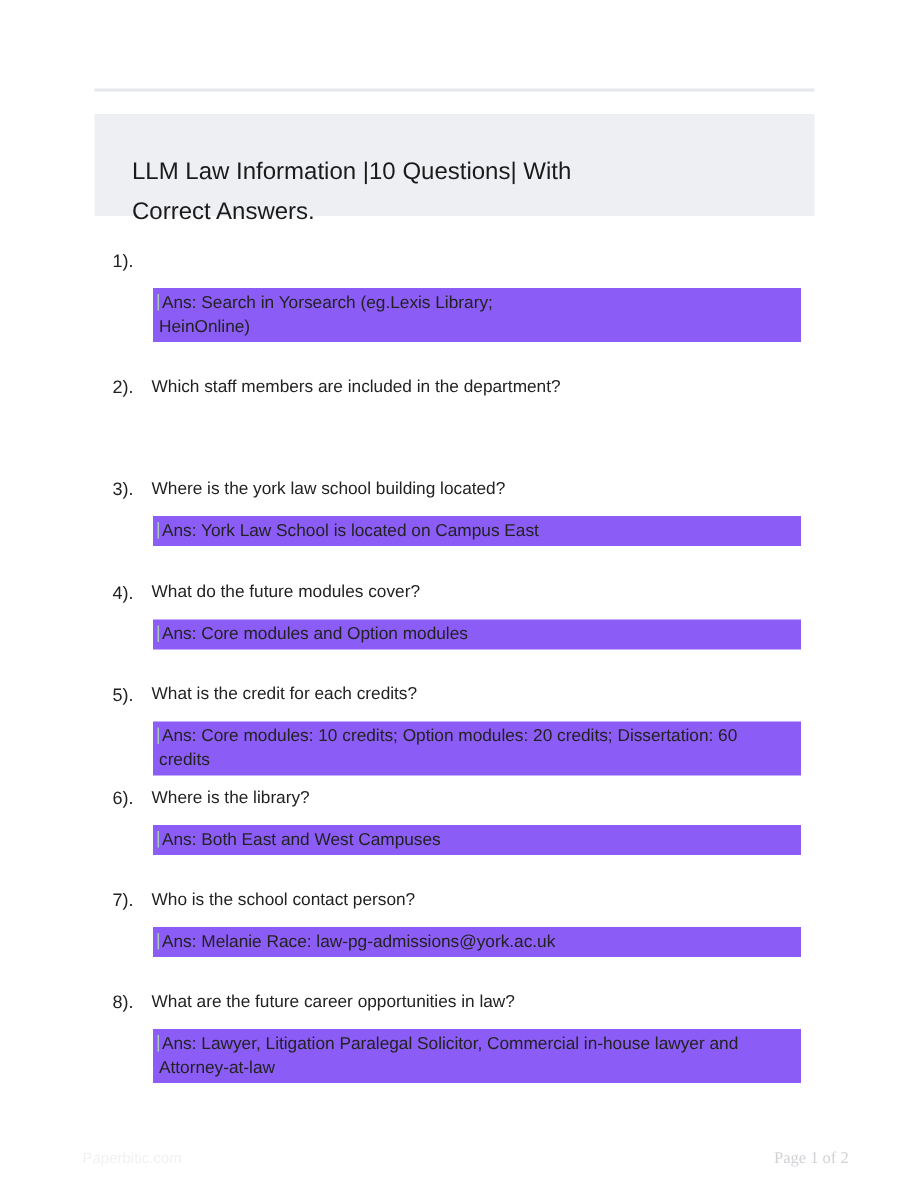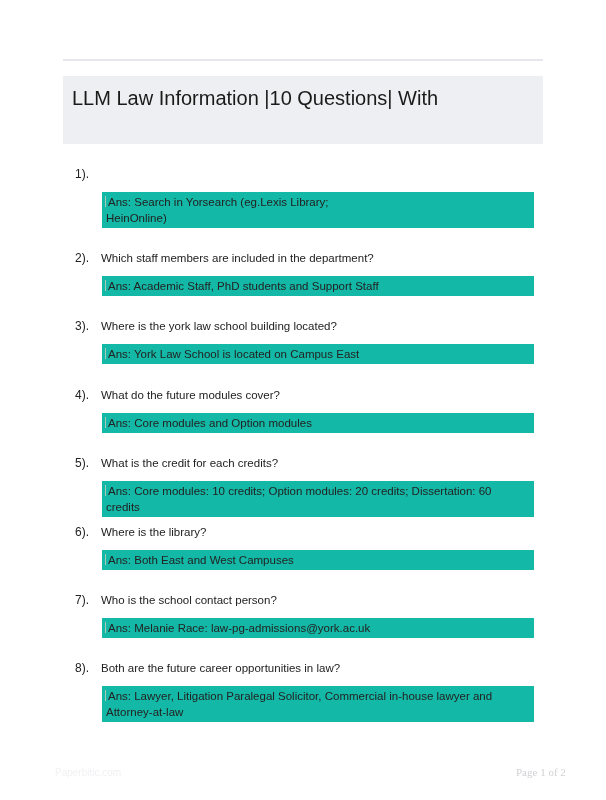--- a/index.html
+++ b/index.html
@@ -1,60 +1,60 @@
 <!DOCTYPE html>
 <html><head>
   <meta charset="utf-8">
   <style>
     html, body { margin: 0; padding: 0; background: #ffffff; }
     body { width: 606px; height: 800px; position: relative; overflow: hidden;
            font-family: "Liberation Sans", sans-serif; color: #222; }
     .top-rule { position: absolute; left: 63px; top: 59px; width: 480px; height: 2px; background: #e6e7ea; }
     .title-box { position: absolute; left: 63px; top: 76px; width: 480px; height: 68px;
                  background: #eeeff2; box-sizing: border-box; padding: 9px 9px 0 9px; }
-    .title { font-size: 20px; line-height: 27px; color: #1a1a1a; margin: 0; font-weight: normal; }
+    .title { font-size: 16px; line-height: 27px; color: #1a1a1a; margin: 16px; font-weight: normal; }
     .qa-list { position: absolute; left: 63px; top: 166px; width: 480px; }
     .qa { position: relative; }
     .q-row { display: flex; align-items: flex-start; height: 20px; }
     .q-num { width: 38px; padding-left: 12px; box-sizing: border-box; font-size: 12px; color: #222; line-height: 16px; }
     .q-text { font-size: 11.5px; line-height: 16px; color: #222; }
-    .ans { margin-left: 39px; margin-top: 6px; width: 432px; background: #14b8a6;
+    .ans { margin-left: 39px; margin-top: 6px; width: 432px; background: #8b5cf6;
            font-size: 11.5px; line-height: 16px; color: #222; box-sizing: border-box;
            padding: 2px 6px 2px 4px; min-height: 19px; position: relative; }
     .ans::before { content: ""; position: absolute; left: 3px; top: 4px; width: 1px; height: 11px; background: #a9c9b8; }
     .ans span { padding-left: 2px; }
     .footer-left { position: absolute; left: 55px; top: 767px; font-size: 10px; color: #f1f1f3;
                    font-family: "Liberation Sans", sans-serif; }
     .footer-right { position: absolute; left: 516px; top: 766px; font-size: 11px; color: #d2d2d6;
                     font-family: "Liberation Serif", serif; }
   </style>
 </head>
 <body>
 
 <div class="top-rule"></div>
 
 <div class="title-box">
   <h1 class="title">
     <span>LLM Law Information |10 Questions| With</span><br>
+    <span>Correct Answers.</span>
   </h1>
 </div>
 
 <div class="qa-list">
   <div class="qa" style="top:0px;position:absolute;width:480px;">
     <div class="q-row">
         <span class="q-num">1).</span>
       </div>
     <div class="ans" style="width:432px;padding-right:180px;"><span>Ans: Search in Yorsearch (eg.Lexis Library; HeinOnline)</span></div>
   </div>
   <div class="qa" style="top:84px;position:absolute;width:480px;">
     <div class="q-row">
         <span class="q-num">2).</span>
         <span class="q-text">Which staff members are included in the department?</span>
       </div>
-    <div class="ans"><span>Ans: Academic Staff, PhD students and Support Staff</span></div>
   </div>
   <div class="qa" style="top:152px;position:absolute;width:480px;">
     <div class="q-row">
         <span class="q-num">3).</span>
         <span class="q-text">Where is the york law school building located?</span>
       </div>
     <div class="ans"><span>Ans: York Law School is located on Campus East</span></div>
   </div>
   <div class="qa" style="top:221px;position:absolute;width:480px;">
     <div class="q-row">
@@ -80,20 +80,20 @@
   <div class="qa" style="top:426px;position:absolute;width:480px;">
     <div class="q-row">
         <span class="q-num">7).</span>
         <span class="q-text">Who is the school contact person?</span>
       </div>
     <div class="ans"><span>Ans: Melanie Race: law-pg-admissions@york.ac.uk</span></div>
   </div>
   <div class="qa" style="top:494px;position:absolute;width:480px;">
     <div class="q-row">
         <span class="q-num">8).</span>
-        <span class="q-text">Both are the future career opportunities in law?</span>
+        <span class="q-text">What are the future career opportunities in law?</span>
       </div>
     <div class="ans" style="padding-right:14px;"><span>Ans: Lawyer, Litigation Paralegal Solicitor, Commercial in-house lawyer and Attorney-at-law</span></div>
   </div>
 </div>
 
 <div class="footer-left">Paperbitic.com</div>
 <div class="footer-right">Page 1 of 2</div>
 
 </body></html>

